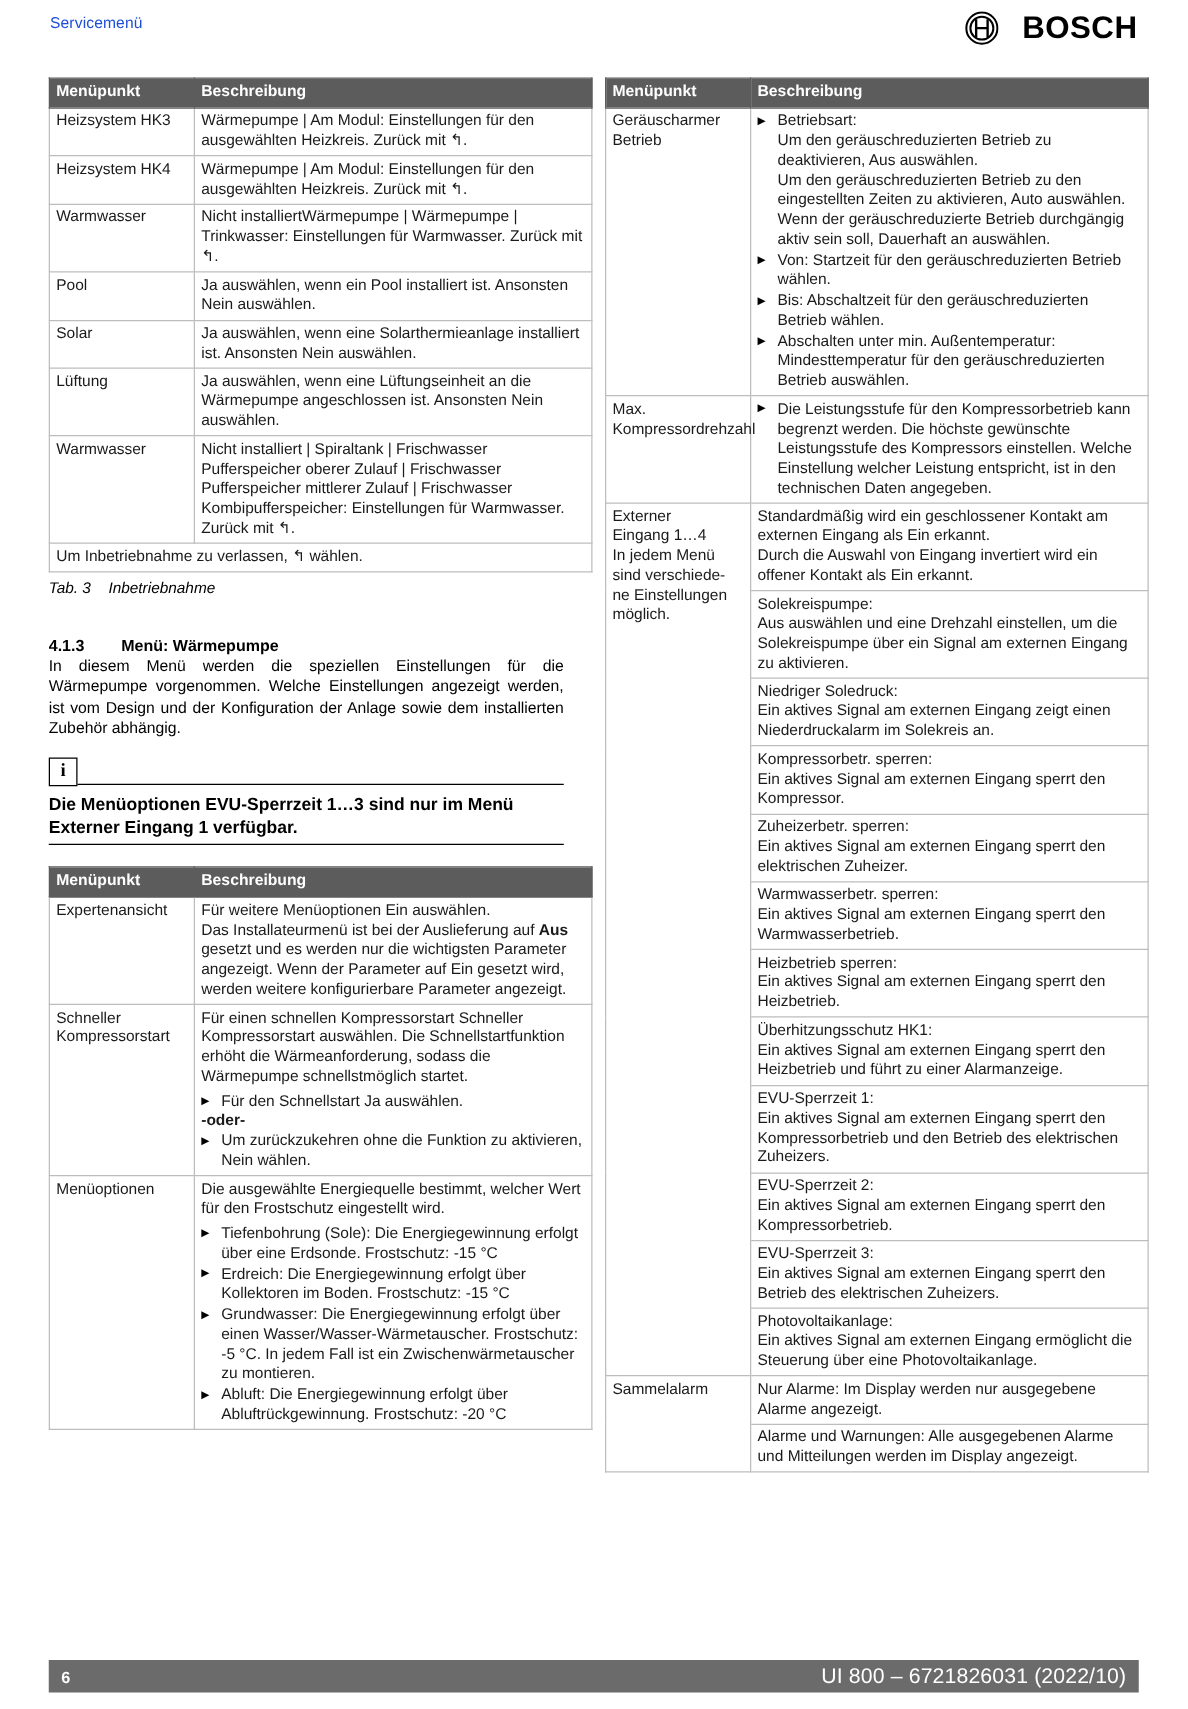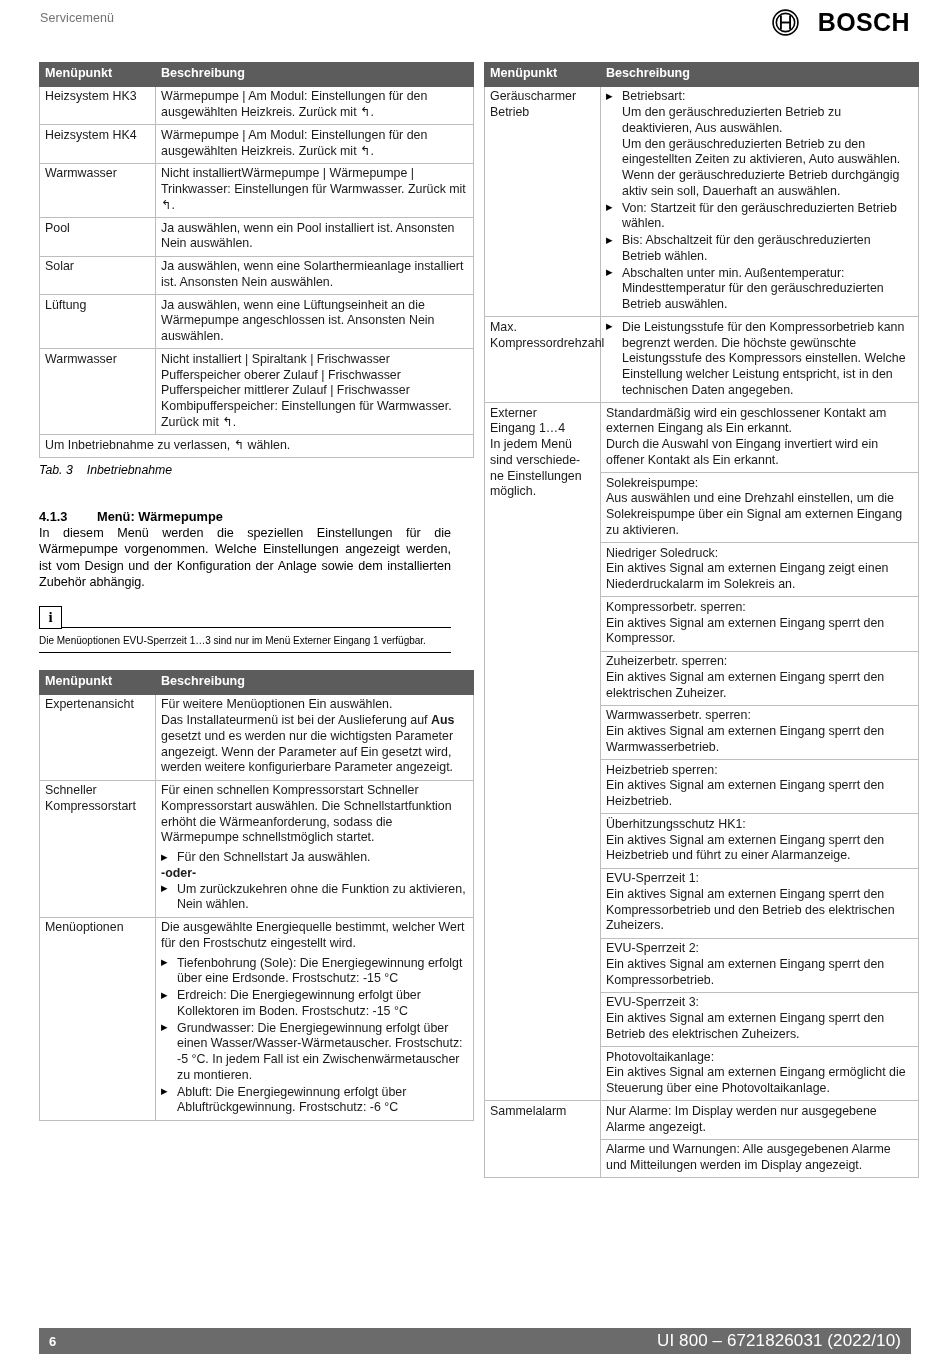--- a/index.html
+++ b/index.html
@@ -24,21 +24,21 @@
     left: 0;
     width: 950px;
     height: 52px;
   }
   .header-title {
     position: absolute;
     left: 40px;
     top: 11px;
     font-size: 12.5px;
     letter-spacing: 0.1px;
-    color: #737373;
+    color: #1d4ed8;
   }
   .bosch-logo {
     position: absolute;
     right: 40px;
     top: 9px;
     display: flex;
     align-items: center;
     gap: 19px;
   }
   .bosch-mark {
@@ -168,23 +168,24 @@
     font-family: "Liberation Serif", serif;
     flex: none;
   }
   .info-rule {
     flex: 1;
     border-bottom: 1.6px solid #000;
     height: 0;
     margin-bottom: 1px;
   }
   .info-text {
-    font-size: 10px;
+    font-size: 14px;
     line-height: 1.3;
     padding-top: 5px;
+    font-weight: bold;
   }
   .info-bottom-rule {
     border-bottom: 1.6px solid #000;
     margin-top: 5px;
   }
 
   .table-gap { margin-top: 17px; }
 
   
   .page-footer {
@@ -317,21 +318,21 @@
       </tr>
 
       <tr>
         <td class="menu-col">Menüoptionen</td>
         <td class="desc-col">
           <div class="para">Die ausgewählte Energiequelle bestimmt, welcher Wert für den Frostschutz eingestellt wird.</div>
           <ul class="tri-list" style="margin-top:4px;">
             <li>Tiefenbohrung (Sole): Die Energiegewinnung erfolgt über eine Erdsonde. Frostschutz: -15 °C</li>
             <li>Erdreich: Die Energiegewinnung erfolgt über Kollektoren im Boden. Frostschutz: -15 °C</li>
             <li>Grundwasser: Die Energiegewinnung erfolgt über einen Wasser/Wasser-Wärmetauscher. Frostschutz: -5 °C. In jedem Fall ist ein Zwischenwärmetauscher zu montieren.</li>
-            <li>Abluft: Die Energiegewinnung erfolgt über Abluftrückgewinnung. Frostschutz: -6 °C</li>
+            <li>Abluft: Die Energiegewinnung erfolgt über Abluftrückgewinnung. Frostschutz: -20 °C</li>
           </ul>
         </td>
       </tr>
     </tbody>
   </table>
 
 </div>
 
 <div class="col col-right">
 

